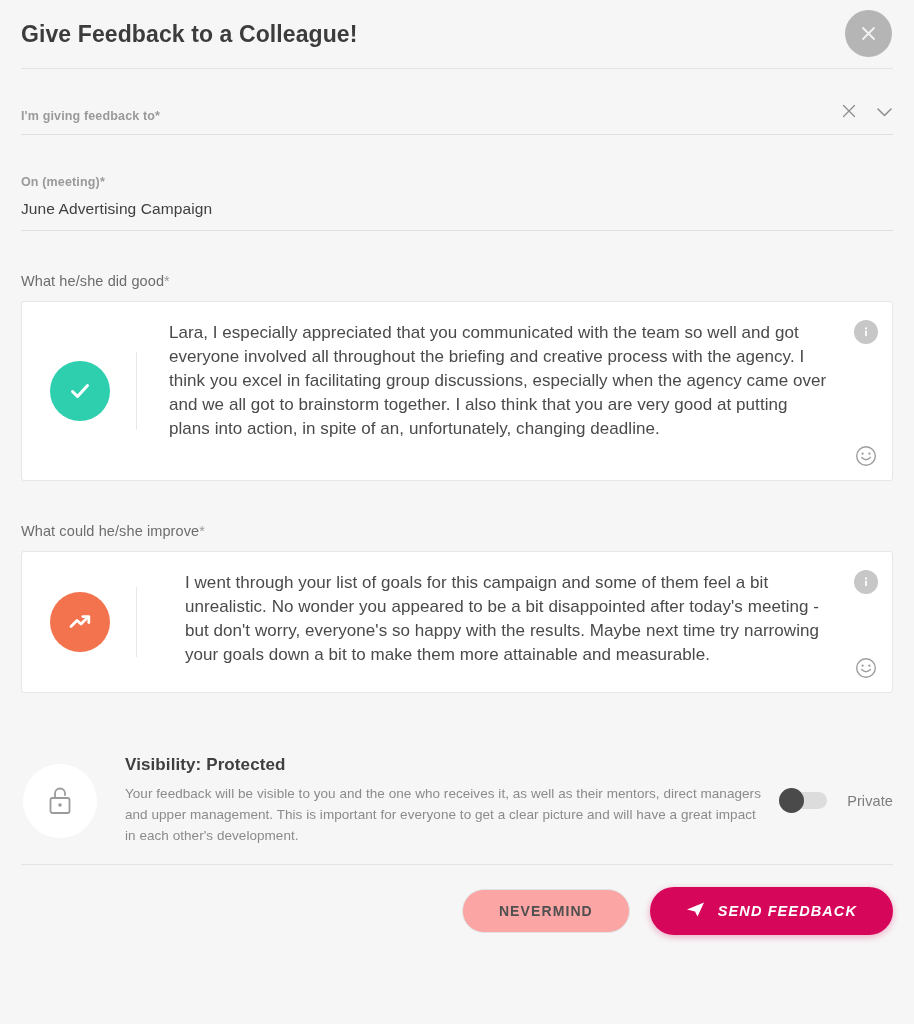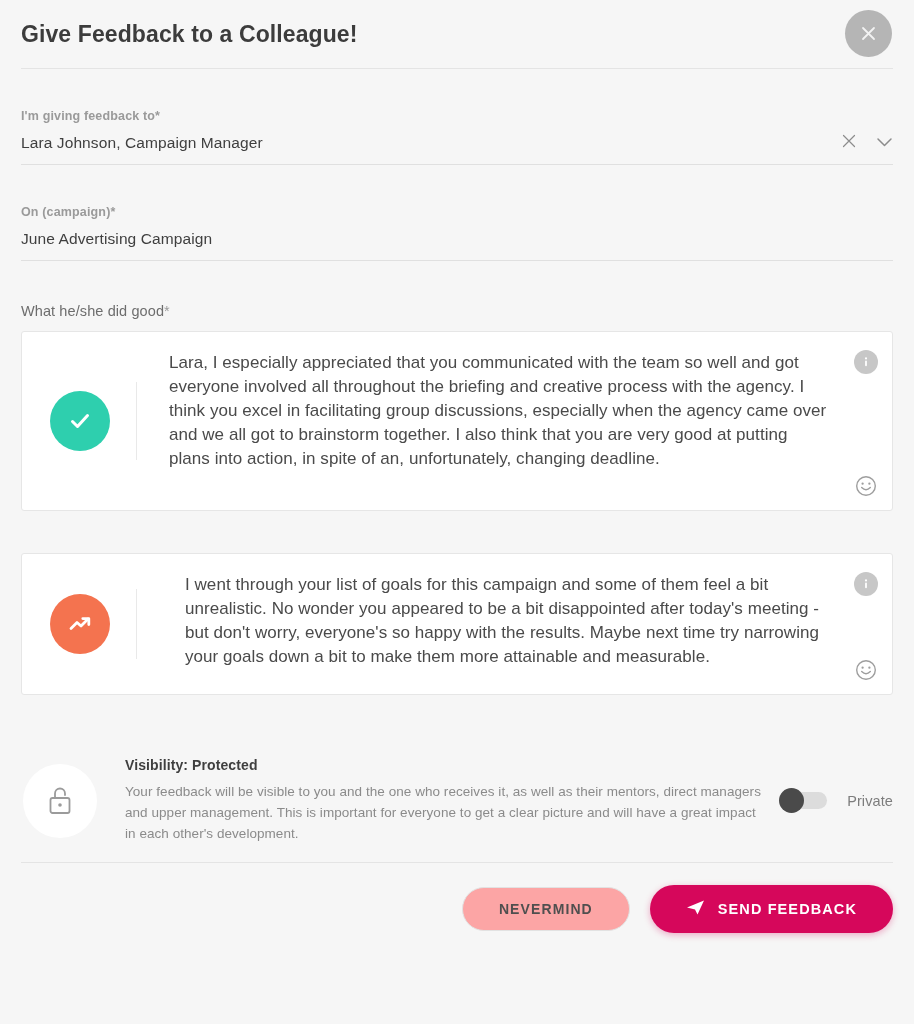--- a/index.html
+++ b/index.html
@@ -173,21 +173,21 @@
     height: 74px;
     border-radius: 50%;
     background: #ffffff;
     display: flex;
     align-items: center;
     justify-content: center;
     margin-left: 2px;
   }
   .vis-text { flex: 1; padding-left: 28px; padding-right: 20px; }
   .vis-title {
-    font-size: 14px;
+    font-size: 17px;
     font-weight: 700;
     color: #3f3f3f;
     margin-bottom: 8px;
     letter-spacing: .1px;
   }
   .vis-desc {
     font-size: 13.5px;
     line-height: 21px;
     color: #8b8b8b;
     letter-spacing: .05px;
@@ -257,20 +257,21 @@
     height: 48px;
     padding: 0 36px;
     font-size: 14.5px;
     font-weight: 700;
     letter-spacing: 1.1px;
     color: #ffffff;
     display: flex;
     align-items: center;
     gap: 13px;
     box-shadow: 0 2px 7px rgba(214,7,91,.32);
+    font-style: italic;
   }
 </style>
 </head>
 <body>
 
 <div class="modal">
 
   <div class="header">
     <div class="title">Give Feedback to a Colleague!</div>
     <button class="close-btn">
@@ -280,38 +281,37 @@
         </svg>
       </span>
     </button>
   </div>
   <div class="divider"></div>
 
   <div class="body">
 
     <div class="field">
       <div class="field-label"><span>I'm giving feedback to</span><span class="req">*</span></div>
-      <div class="field-value">Lara Johnson, Campaign Manager</div>
       <div class="field-underline"></div>
       <div class="field-actions">
         <span class="ficon">
           <svg width="14" height="14" viewBox="0 0 14 14">
             <path d="M1.5 1.5 L12.5 12.5 M12.5 1.5 L1.5 12.5" stroke="#8c8c8c" stroke-width="1.2" stroke-linecap="round"></path>
           </svg>
         </span>
         <span class="ficon">
           <svg width="17" height="12" viewBox="0 0 17 12">
             <path d="M2 3 L8.5 9.5 L15 3" fill="none" stroke="#8c8c8c" stroke-width="1.5" stroke-linecap="round" stroke-linejoin="round"></path>
           </svg>
         </span>
       </div>
     </div>
 
     <div class="field">
-      <div class="field-label"><span>On (campaign)</span><span class="req">*</span></div>
+      <div class="field-label"><span>On (meeting)</span><span class="req">*</span></div>
       <div class="field-value">June Advertising Campaign</div>
       <div class="field-underline"></div>
     </div>
 
     <div class="section">
       <div class="section-label"><span>What he/she did good</span><span class="req">*</span></div>
       <div class="fb-box good">
         <div class="fb-icon-col">
           <div class="circle-icon teal">
             <svg width="30" height="30" viewBox="0 0 30 30">
@@ -334,20 +334,21 @@
             <circle cx="12" cy="12" r="9.3" fill="none" stroke="#9e9e9e" stroke-width="1.4"></circle>
             <circle cx="8.6" cy="9.7" r="1.15" fill="#9e9e9e"></circle>
             <circle cx="15.4" cy="9.7" r="1.15" fill="#9e9e9e"></circle>
             <path d="M7.7 13.6 Q12 18 16.3 13.6" fill="none" stroke="#9e9e9e" stroke-width="1.4" stroke-linecap="round"></path>
           </svg>
         </div>
       </div>
     </div>
 
     <div class="section">
+      <div class="section-label"><span>What could he/she improve</span><span class="req">*</span></div>
       <div class="fb-box improve">
         <div class="fb-icon-col">
           <div class="circle-icon orange">
             <svg width="32" height="32" viewBox="0 0 32 32">
               <path d="M7 20.5 L13 14.5 L17 18 L24 11" fill="none" stroke="#ffffff" stroke-width="2.8" stroke-linecap="round" stroke-linejoin="round"></path>
               <path d="M18.8 10.6 L24.8 10.6 L24.8 16.6" fill="none" stroke="#ffffff" stroke-width="2.8" stroke-linecap="round" stroke-linejoin="round"></path>
             </svg>
           </div>
           <div class="fb-sep"></div>
         </div>

